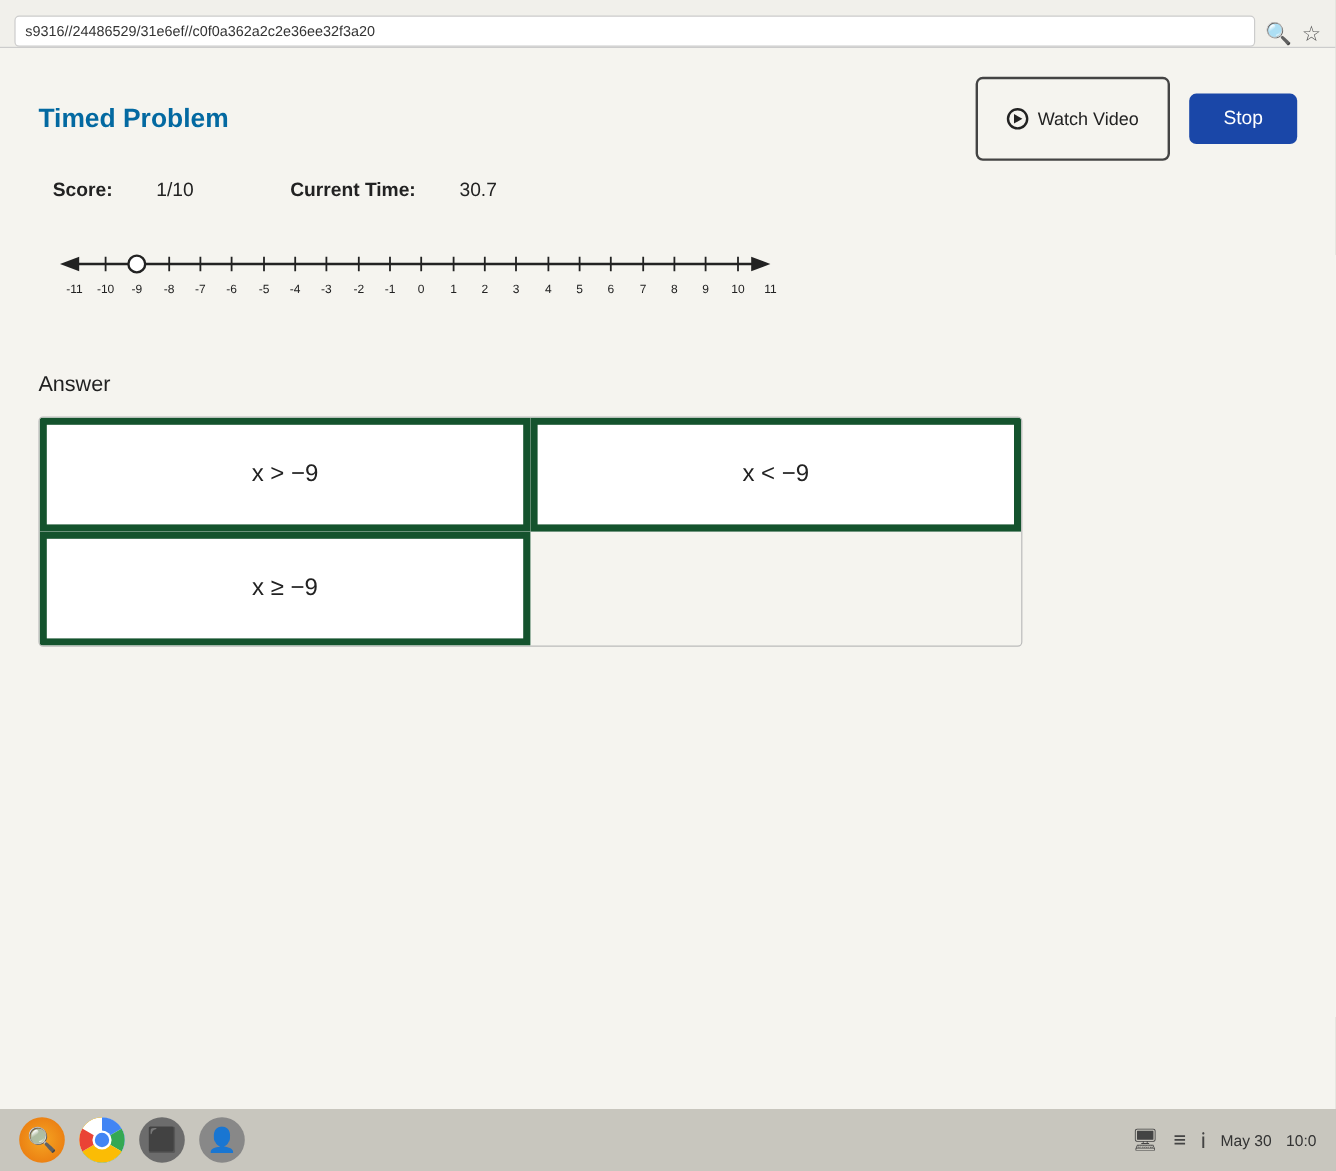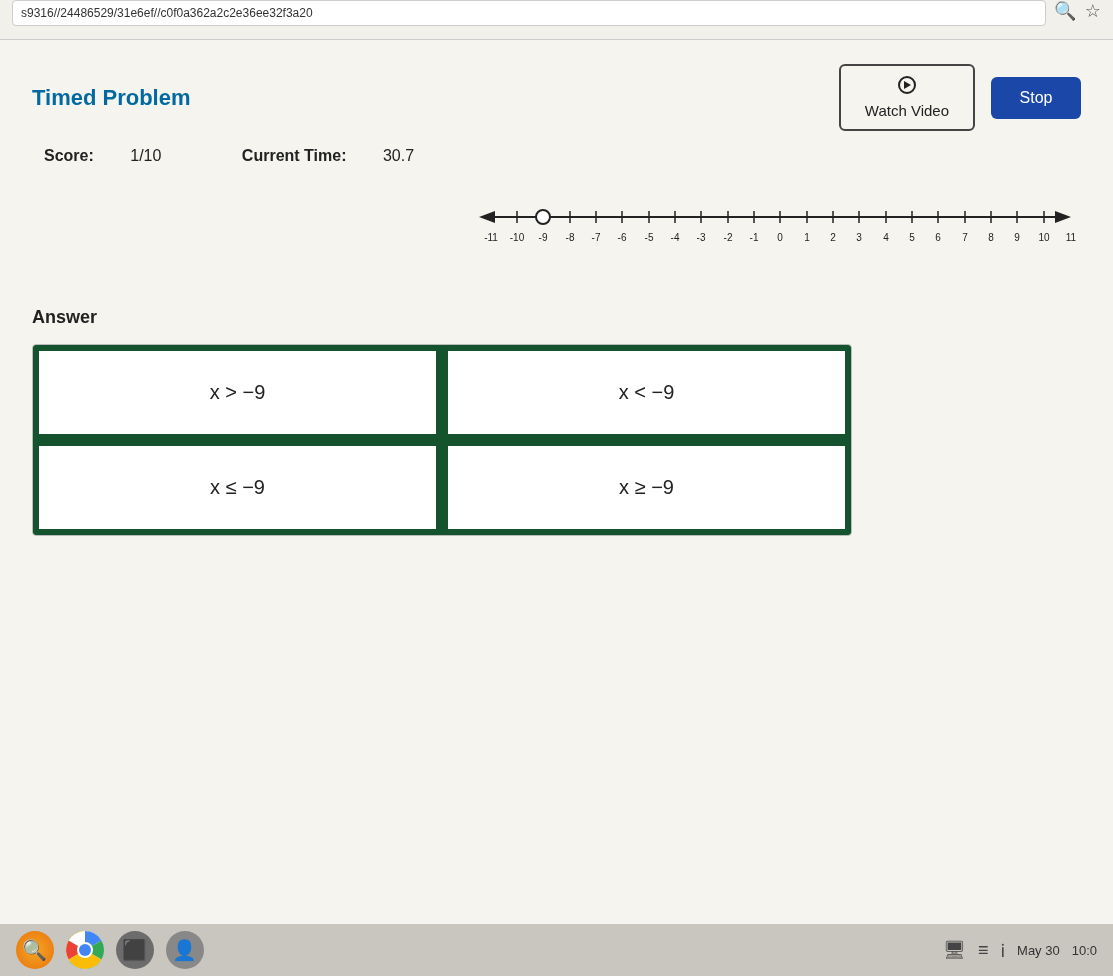--- a/index.html
+++ b/index.html
@@ -9,21 +9,21 @@
       width: 1113px;
       min-height: 976px;
       overflow-x: hidden;
     }
 
     
     .browser-bar {
       background: #f1f0eb;
       height: 40px;
       display: flex;
-      align-items: flex-start;
+      align-items: flex-end;
       padding: 0 12px;
       gap: 8px;
       border-bottom: 1px solid #ccc;
     }
     .browser-bar .url-bar {
       flex: 1;
       background: #fff;
       border: 1px solid #ccc;
       border-radius: 4px;
       height: 26px;
@@ -66,29 +66,28 @@
     }
     .header-right {
       display: flex;
       align-items: center;
       gap: 16px;
     }
     .watch-video-btn {
       border: 2px solid #444;
       background: transparent;
       border-radius: 6px;
-      padding: 10px 24px;
+      padding: 24px 24px;
       font-size: 15px;
       cursor: pointer;
       display: flex;
       align-items: center;
       gap: 8px;
       color: #222;
       font-weight: 500;
-      flex-direction: column;
     }
     .watch-video-btn .play-icon {
       width: 18px;
       height: 18px;
       border: 2px solid #222;
       border-radius: 50%;
       display: inline-flex;
       align-items: center;
       justify-content: center;
     }
@@ -131,33 +130,33 @@
     
     .question-text {
       font-size: 17px;
       color: #222;
       margin-bottom: 32px;
     }
 
     
     .number-line-container {
       display: flex;
-      justify-content: flex-end;
+      justify-content: flex-start;
       margin-bottom: 48px;
     }
     .number-line-svg-wrap {
       position: relative;
       width: 620px;
       height: 70px;
     }
 
     
     .answer-label {
       font-size: 18px;
-      font-weight: bold;
+      font-weight: normal;
       color: #222;
       margin-bottom: 16px;
     }
     .answer-grid {
       display: grid;
       grid-template-columns: 1fr 1fr;
       grid-template-rows: 1fr 1fr;
       gap: 0;
       max-width: 820px;
       border: 1.5px solid #bbb;
@@ -336,23 +335,20 @@
 
   <div class="answer-label">Answer</div>
   <div class="answer-grid">
     <div class="answer-option">
       <span>x &gt; −9</span>
     </div>
     <div class="answer-option">
       <span>x &lt; −9</span>
     </div>
     <div class="answer-option">
-      <span>x ≤ −9</span>
-    </div>
-    <div class="answer-option">
       <span>x ≥ −9</span>
     </div>
   </div>
 
 </div>
 
 <div class="taskbar">
   <div class="taskbar-icon search">🔍</div>
   <div class="taskbar-icon chrome" style="position:relative; overflow:hidden; border-radius:50%;">
     <svg width="38" height="38" viewBox="0 0 38 38">

